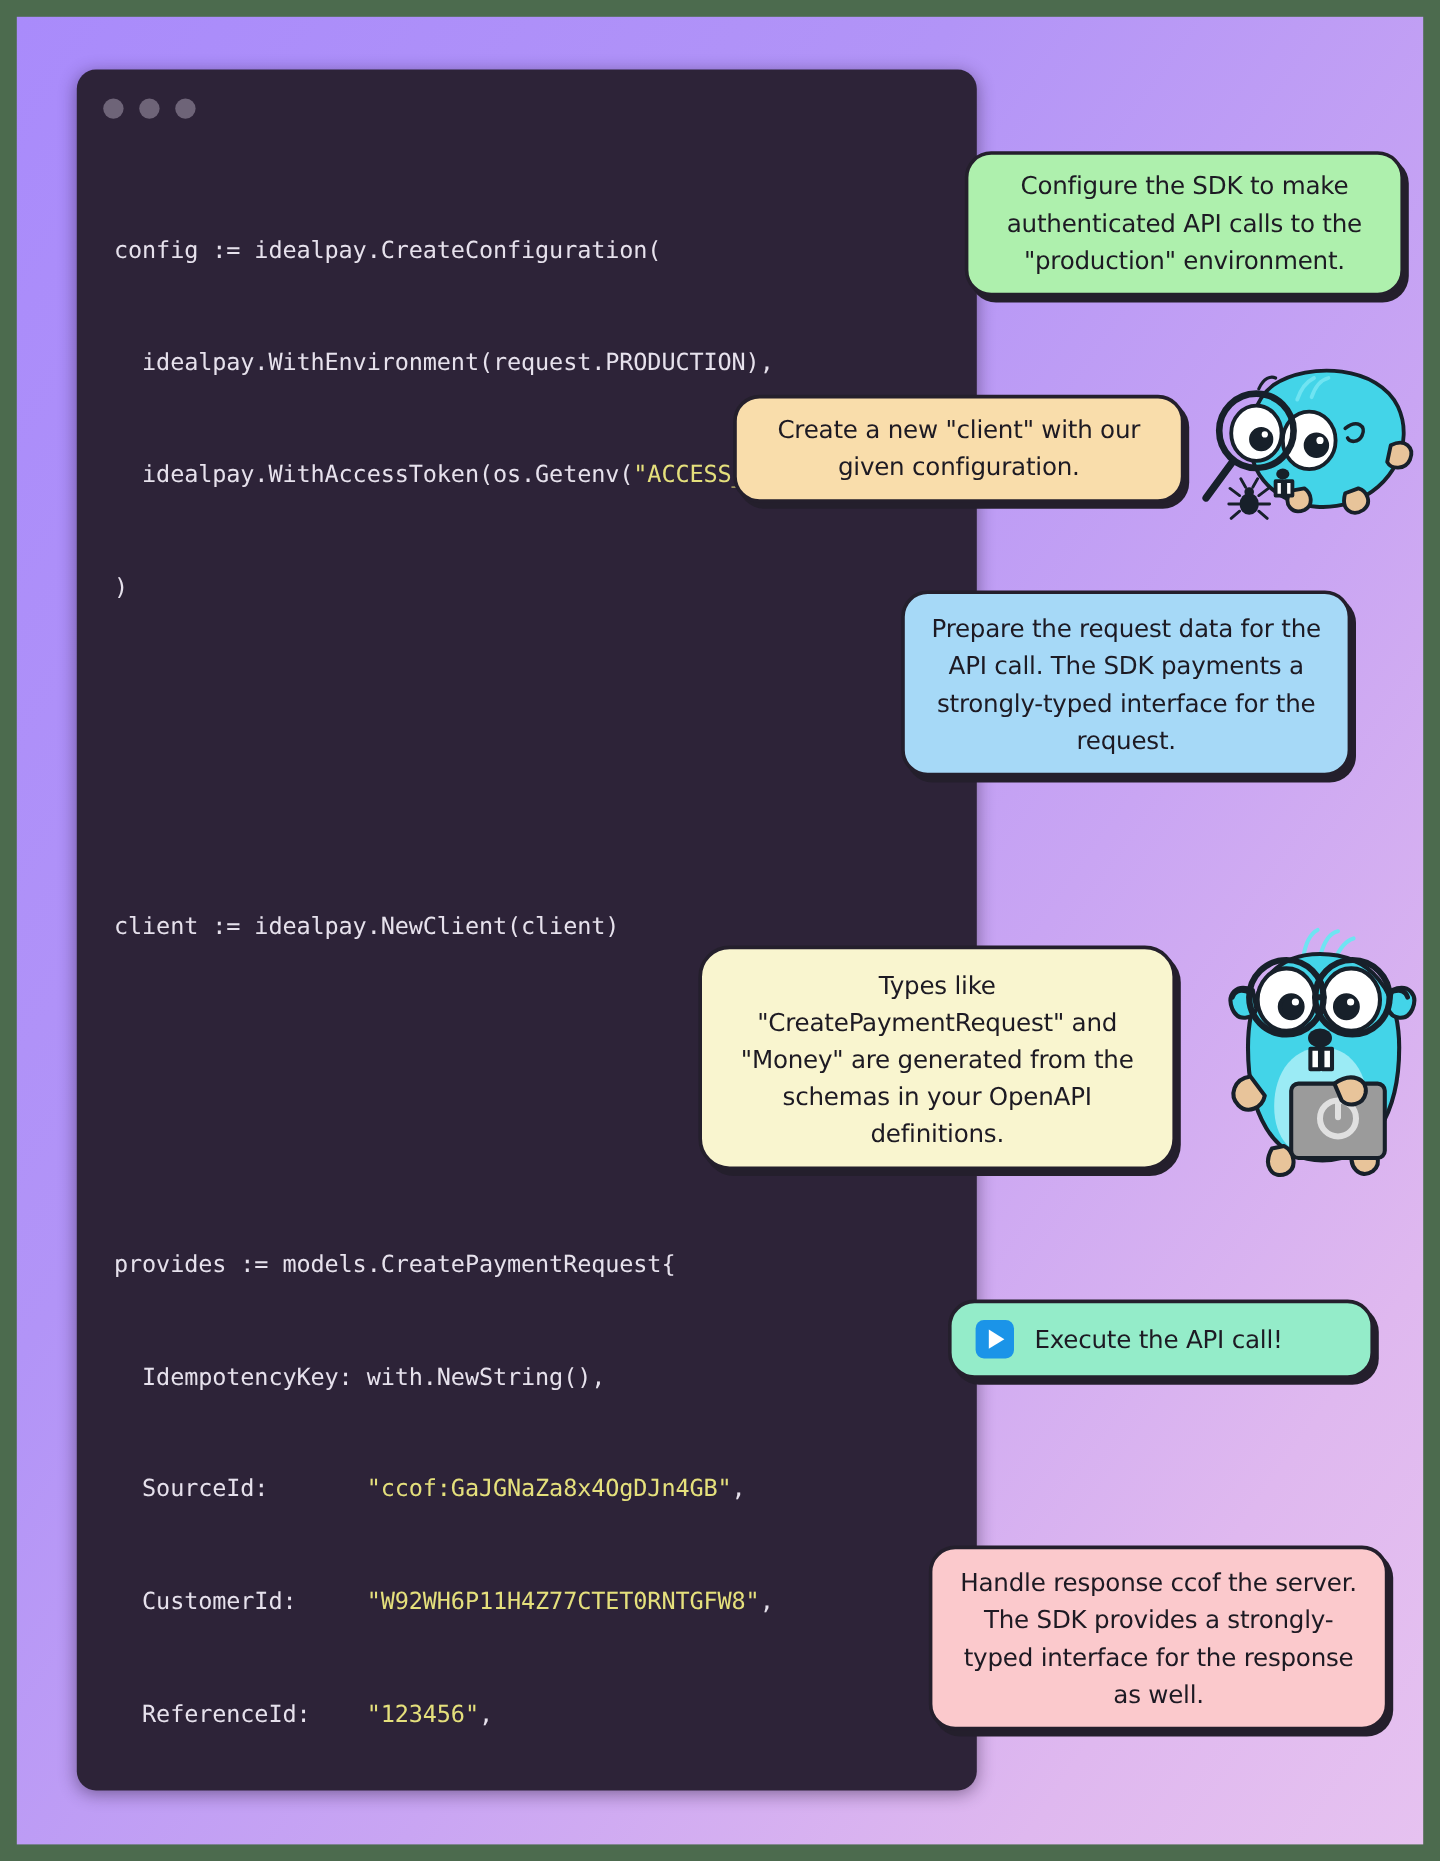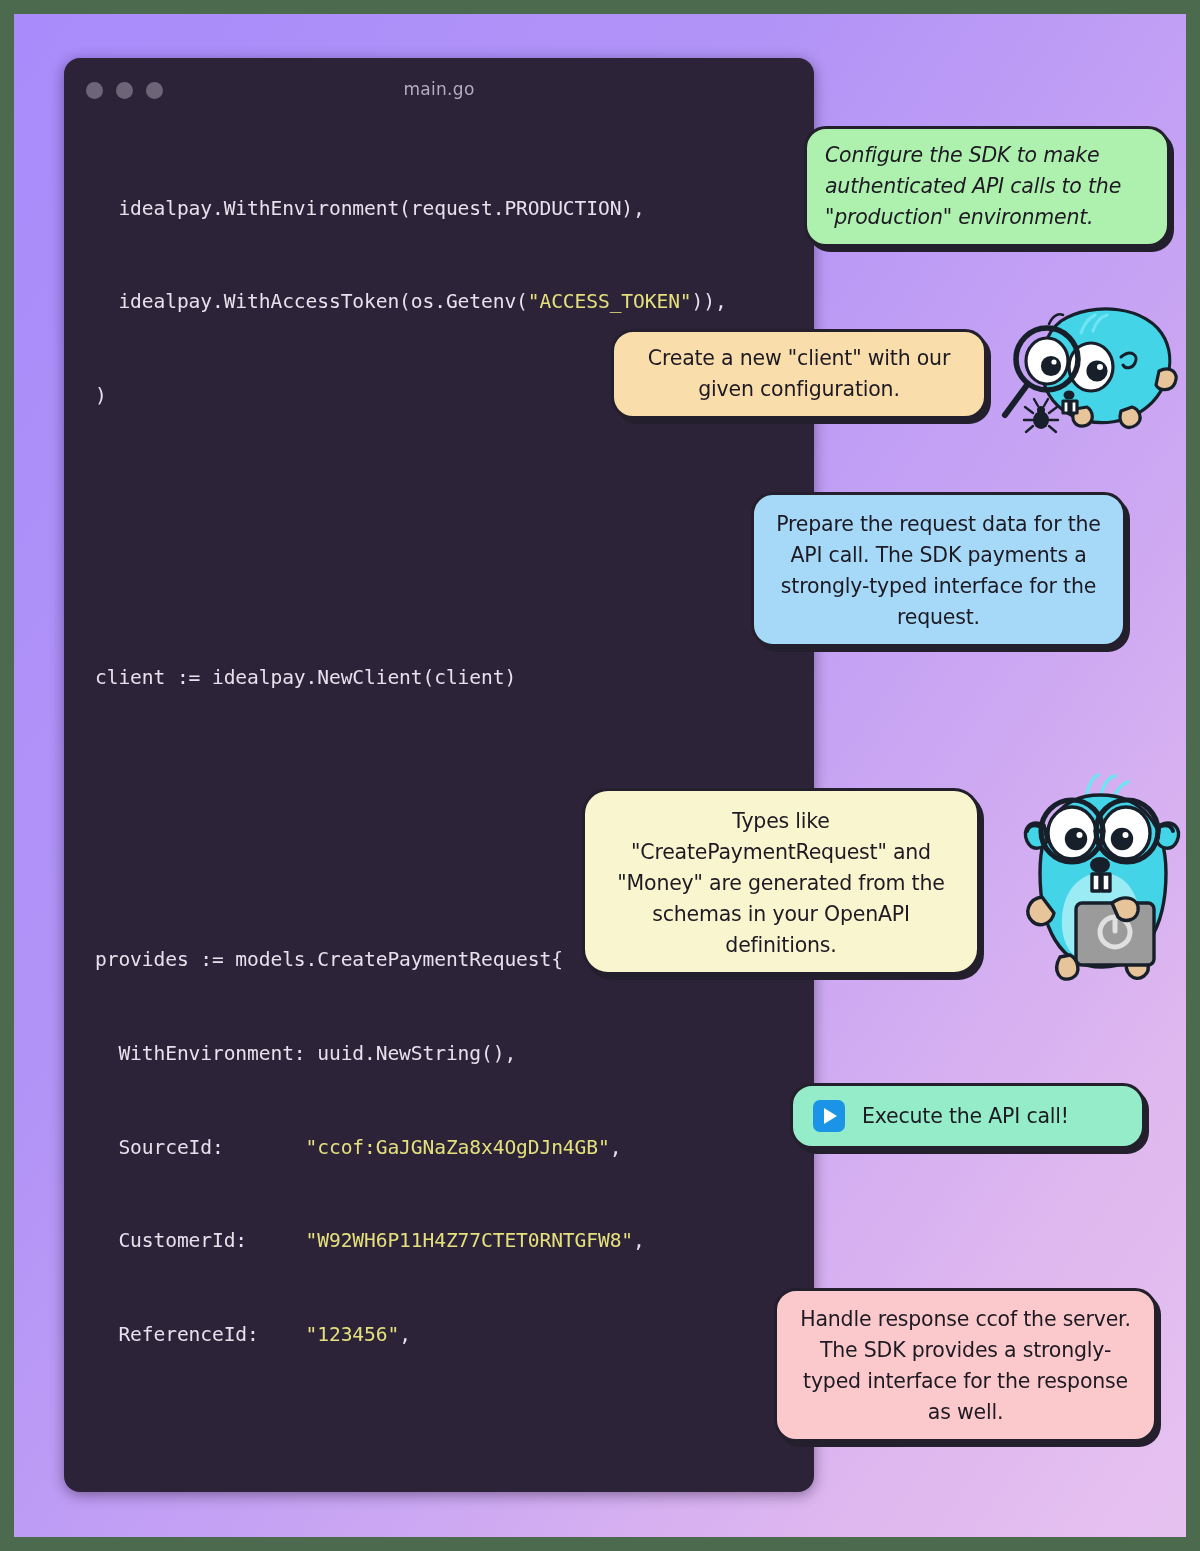--- a/index.html
+++ b/index.html
@@ -91,22 +91,21 @@
     line-height: 31px;
     color: #1d1a23;
     box-shadow: 4px 5px 0 #241f2c;
     padding: 11px 18px;
     letter-spacing: -0.2px;
   }
 
   #bubble-config {
     left: 790px; top: 112px; width: 366px;
     background: #aef0ad;
-    text-align: left;
-    font-style: italic;
+    text-align: center;
   }
   #bubble-client {
     left: 597px; top: 315px; width: 376px;
     background: #f9ddab;
     text-align: center;
   }
   #bubble-request {
     left: 737px; top: 478px; width: 375px;
     background: #a6d9f7;
     text-align: center;
@@ -162,34 +161,34 @@
 <div id="canvas">
 
   <div id="code-window">
 
     <div id="titlebar">
       <div id="traffic-lights">
         <span class="dot"></span>
         <span class="dot"></span>
         <span class="dot"></span>
       </div>
-      <div id="window-title">main.go</div>
     </div>
 
     <div id="code">
+      <div class="ln">config := idealpay.CreateConfiguration(</div>
       <div class="ln">  idealpay.WithEnvironment(request.PRODUCTION),</div>
       <div class="ln">  idealpay.WithAccessToken(os.Getenv(<span class="str">"ACCESS_TOKEN"</span>)),</div>
       <div class="ln">)</div>
       <div class="ln"> </div>
       <div class="ln"> </div>
       <div class="ln">client := idealpay.NewClient(client)</div>
       <div class="ln"> </div>
       <div class="ln"> </div>
       <div class="ln">provides := models.CreatePaymentRequest{</div>
-      <div class="ln">  WithEnvironment: uuid.NewString(),</div>
+      <div class="ln">  IdempotencyKey: with.NewString(),</div>
       <div class="ln">  SourceId:       <span class="str">"ccof:GaJGNaZa8x4OgDJn4GB"</span>,</div>
       <div class="ln">  CustomerId:     <span class="str">"W92WH6P11H4Z77CTET0RNTGFW8"</span>,</div>
       <div class="ln">  ReferenceId:    <span class="str">"123456"</span>,</div>
       
       
       
       
       
       
       

